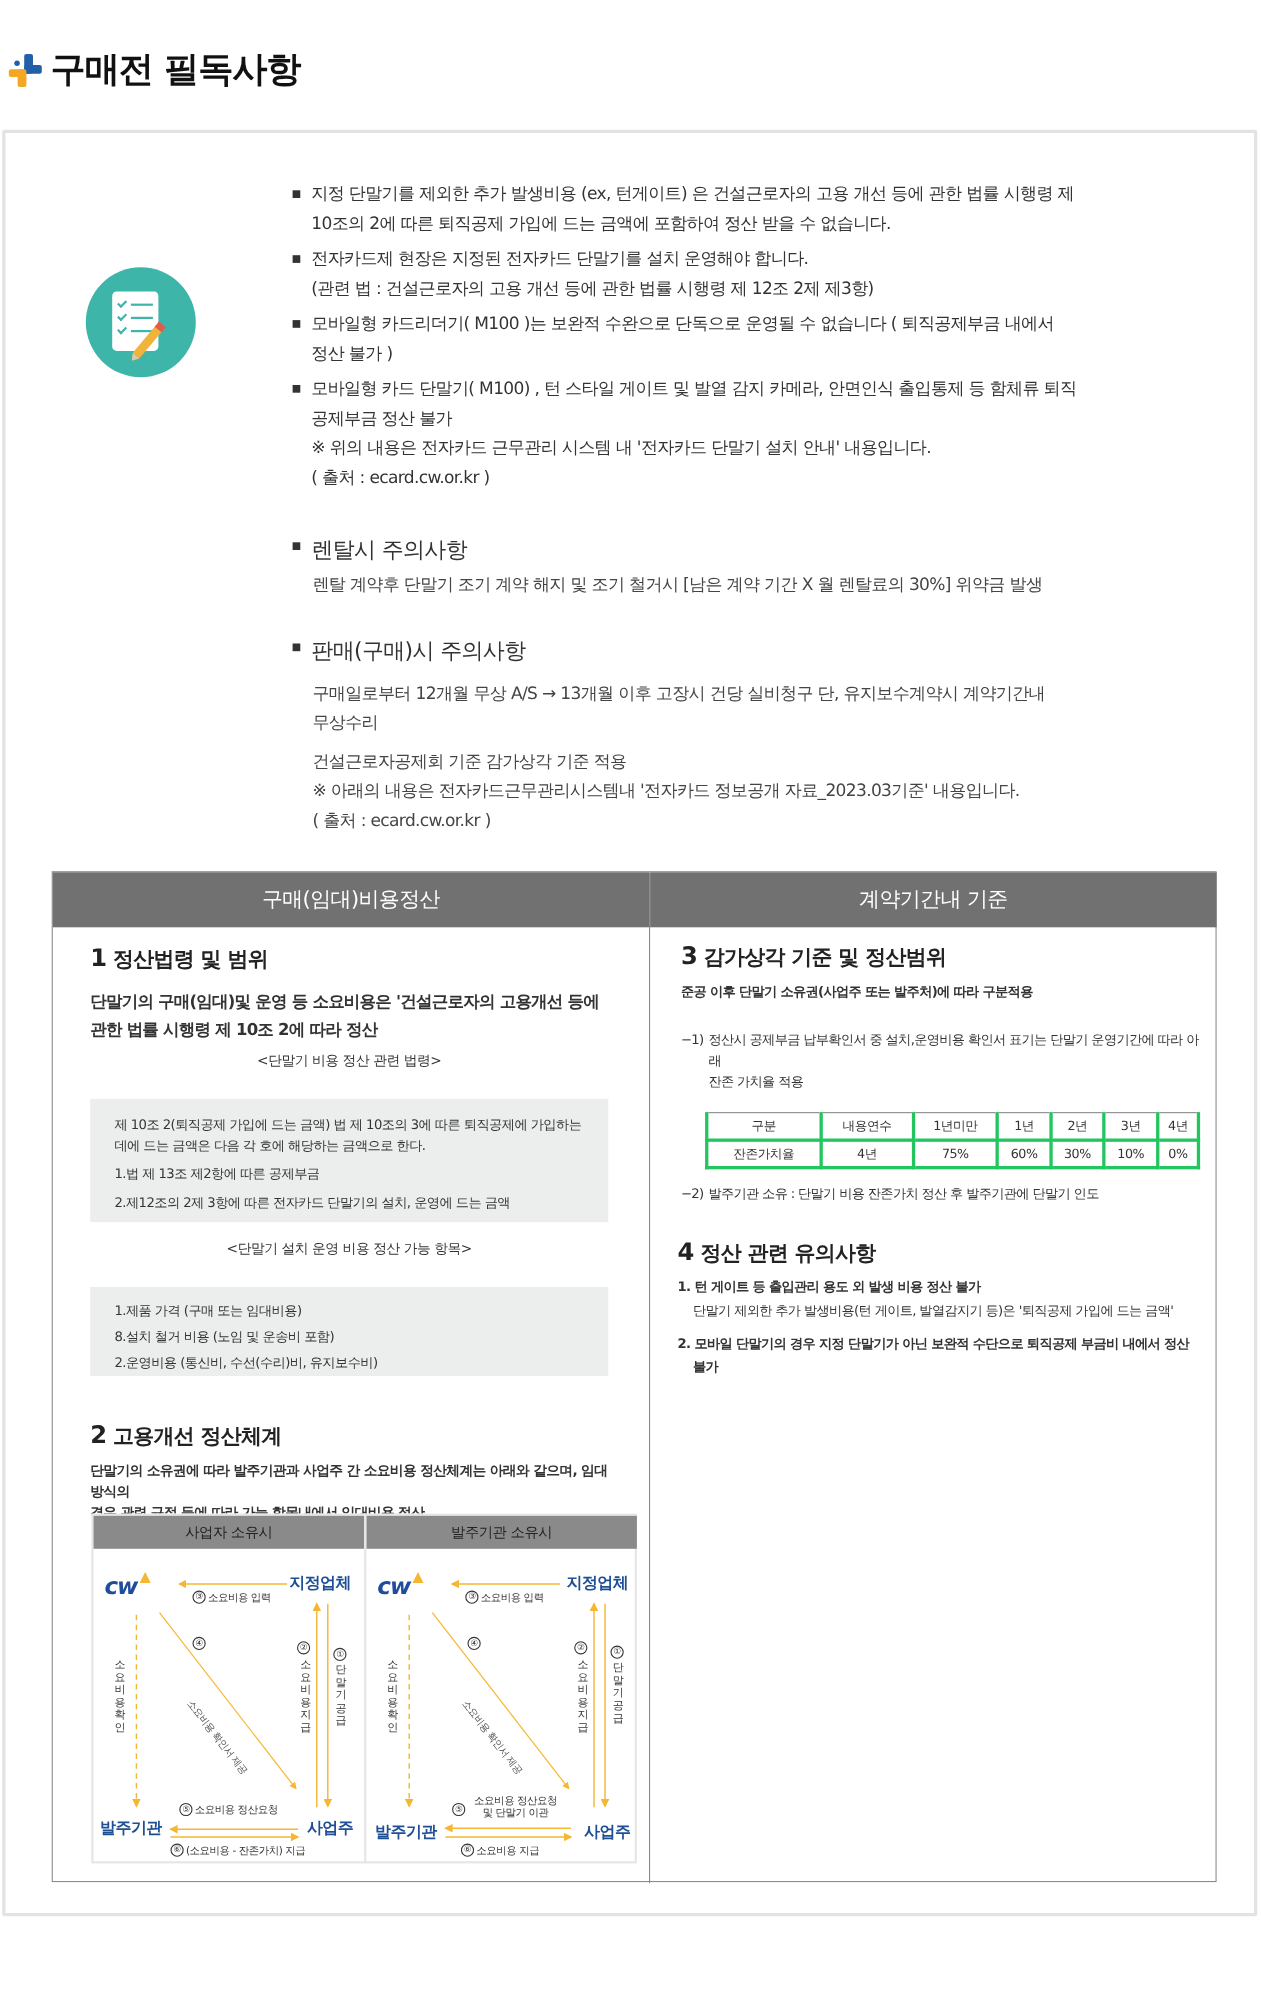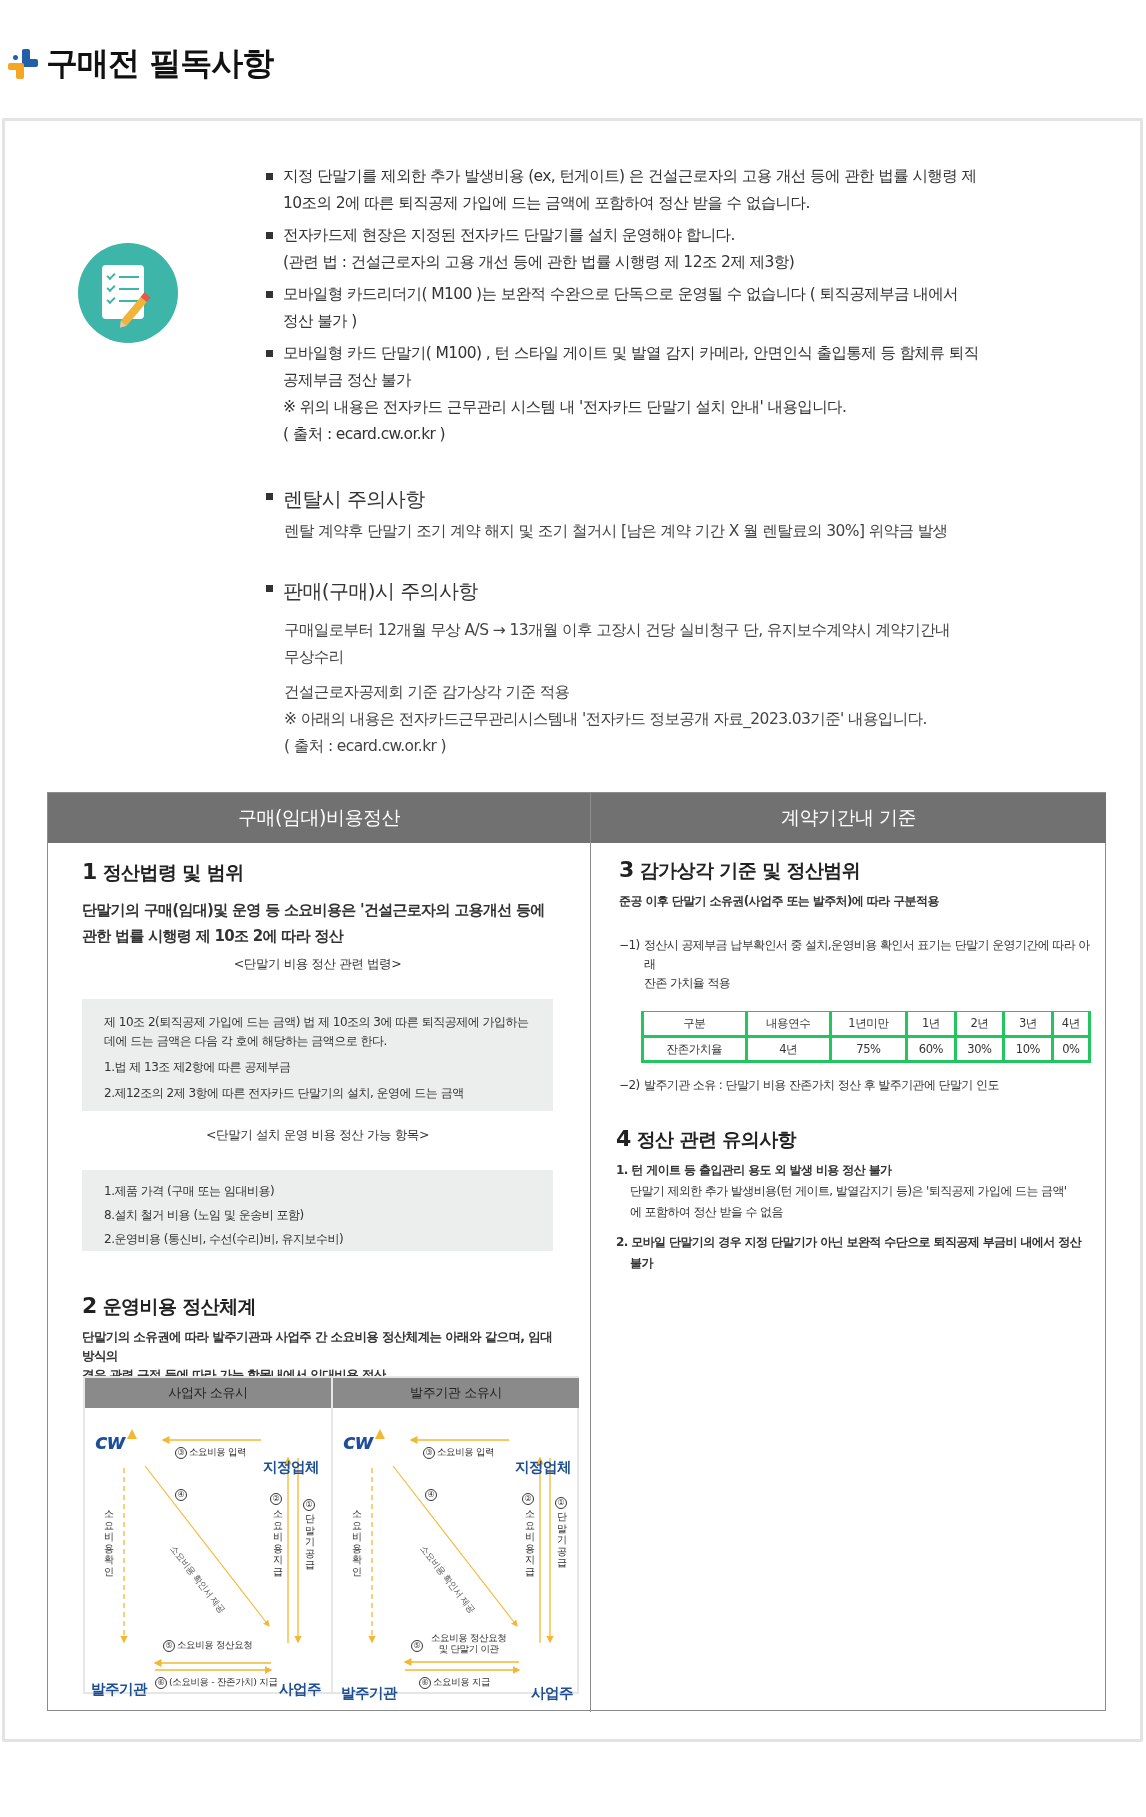--- a/index.html
+++ b/index.html
@@ -54,21 +54,21 @@
   .diagram { position: absolute; left: 35px; top: 583px; width: 496px; height: 318px; border: 2px solid #e6e6e6; background: #fff; }
   .diagram .dh { position: absolute; top: 0; height: 30px; background: #8a8a8a; color: #222; font-size: 13px; display: flex; align-items: center; justify-content: center; letter-spacing: -0.4px; }
   .diagram .dh.a { left: 0; width: 246px; }
   .diagram .dh.b { left: 248px; width: 246px; }
   .diagram .dsep { position: absolute; left: 246px; top: 0; width: 2px; height: 316px; background: #e6e6e6; }
   .panel { position: absolute; top: 30px; width: 246px; height: 286px; }
   .panel.a { left: 0; }
   .panel.b { left: 248px; }
   .logo { position: absolute; left: 10px; top: 22px; font-family: "DejaVu Sans", sans-serif; font-weight: bold; font-style: italic; font-size: 21px; color: #1e4d9b; letter-spacing: -1px; }
   .logo .caret { position: absolute; right: -12px; top: -1px; width: 0; height: 0; border-left: 5px solid transparent; border-right: 5px solid transparent; border-bottom: 10px solid #f5b731; }
-  .node { position: absolute; font-size: 14.5px; font-weight: bold; color: #1e4f94; letter-spacing: -0.5px; margin-top: 28px; }
+  .node { position: absolute; font-size: 14.5px; font-weight: bold; color: #1e4f94; letter-spacing: -0.5px; }
   .lbl { position: absolute; font-size: 9.5px; color: #333; letter-spacing: -0.4px; white-space: nowrap; }
   .vlbl { position: absolute; font-size: 10px; color: #333; width: 12px; line-height: 11.5px; text-align: center; word-break: break-all; }
   .circ { display: inline-block; width: 12px; height: 12px; border: 1px solid #333; border-radius: 50%; font-size: 8px; line-height: 10px; text-align: center; margin-right: 2px; vertical-align: middle; }
   svg.arrows { position: absolute; left: 0; top: 0; }
 
   .right-desc { position: absolute; left: 28px; top: 103px; font-size: 12px; color: #333; font-weight: bold; letter-spacing: -0.6px; }
   .r-item { position: absolute; left: 28px; width: 500px; font-size: 12px; color: #333; line-height: 19px; letter-spacing: -0.6px; }
   .r-item .ind { padding-left: 25px; display: block; }
   .dep-table { position: absolute; left: 50px; top: 218px; width: 450px; border-collapse: collapse; font-size: 11.5px; color: #333; letter-spacing: -0.4px; }
   .dep-table td { border: 3px solid #22c55e; height: 25px; text-align: center; }
@@ -168,21 +168,21 @@
     <p>2.제12조의 2제 3항에 따른 전자카드 단말기의 설치, 운영에 드는 금액</p>
   </div>
   <div class="caption" style="left:34px; width:471px; top:334px">&lt;단말기 설치 운영 비용 정산 가능 항목&gt;</div>
   <div class="gray-box" style="top:377px; height:81px; padding-top:12px">
     <p style="margin-top:0">1.제품 가격 (구매 또는 임대비용)</p>
     <p style="margin-top:5px">8.설치 철거 비용 (노임 및 운송비 포함)</p>
     <p style="margin-top:5px">2.운영비용 (통신비, 수선(수리)비, 유지보수비)</p>
   </div>
 
   <div class="h-num" style="left:34px; top:500px">
-    <span class="n">2</span><span>운영비용 정산체계</span>
+    <span class="n">2</span><span>고용개선 정산체계</span>
   </div>
   <div class="desc-small" style="top:534px">
     <div>단말기의 소유권에 따라 발주기관과 사업주 간 소요비용 정산체계는 아래와 같으며, 임대방식의</div>
     <div>경우 관련 규정 등에 따라 가능 항목내에서 임대비용 정산</div>
   </div>
 
   <div class="diagram">
     <div class="dh a">사업자 소유시</div>
     <div class="dh b">발주기관 소유시</div>
     <div class="dsep"></div>
@@ -294,21 +294,20 @@
       <span class="ind">발주기관 소유 : 단말기 비용 잔존가치 정산 후 발주기관에 단말기 인도</span>
     </div>
 
     <div class="h-num" style="left:25px; top:283px">
       <span class="n">4</span><span>정산 관련 유의사항</span>
     </div>
     <div class="r4-list" style="top:317px">
       <div class="item">
         <div>1. 턴 게이트 등 출입관리 용도 외 발생 비용 정산 불가</div>
         <span class="sub">단말기 제외한 추가 발생비용(턴 게이트, 발열감지기 등)은 '퇴직공제 가입에 드는 금액'</span>
-        <span class="sub">에 포함하여 정산 받을 수 없음</span>
       </div>
       <div class="item">
         <div>2. 모바일 단말기의 경우 지정 단말기가 아닌 보완적 수단으로 퇴직공제 부금비 내에서 정산</div>
         <span class="sub" style="font-weight:bold">불가</span>
       </div>
     </div>
   </div>
 </div>
 
 </body></html>

